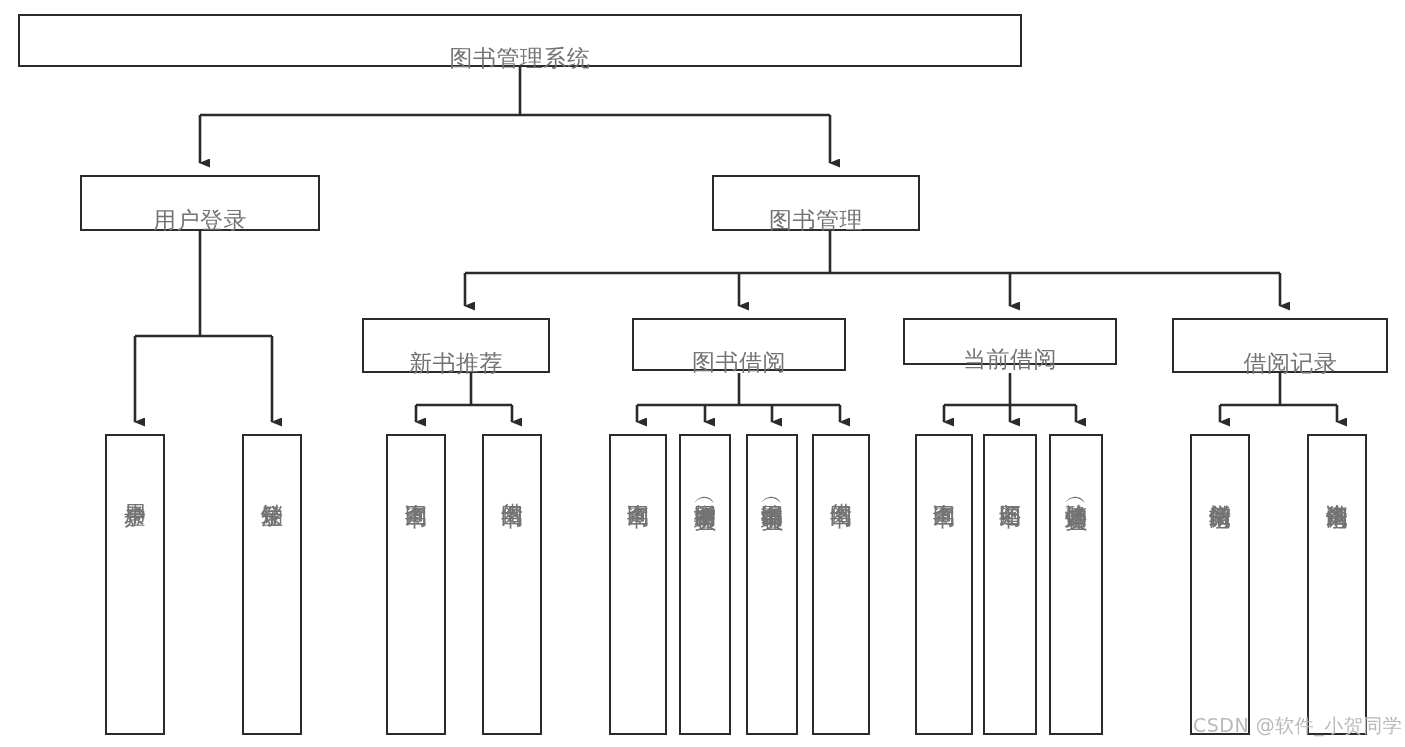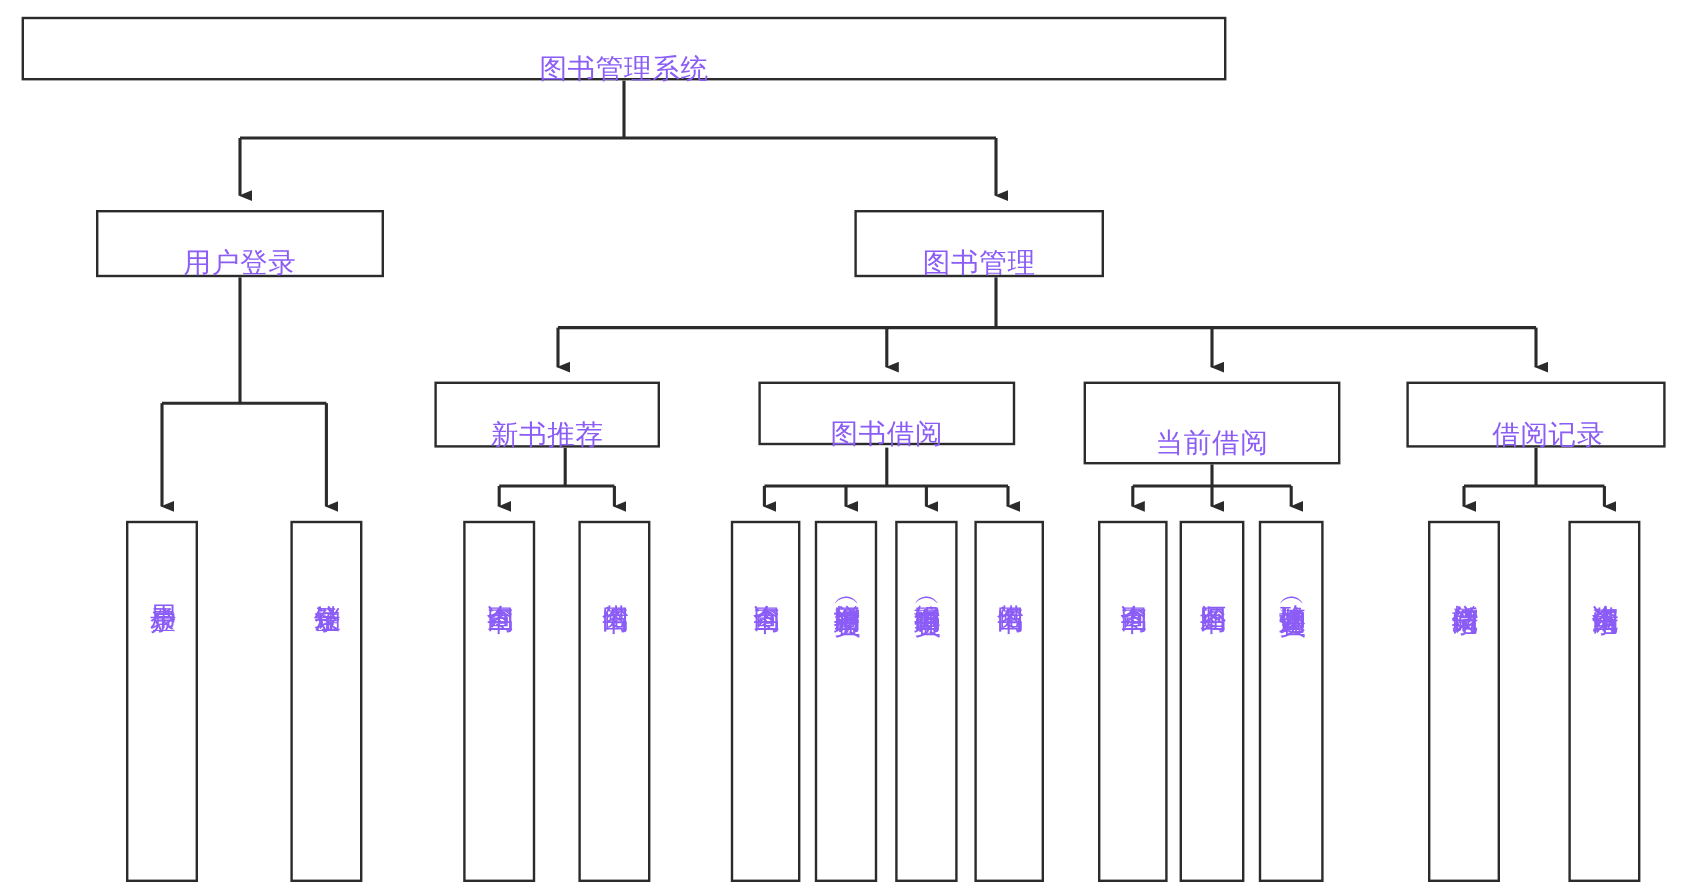--- a/index.html
+++ b/index.html
@@ -32,21 +32,21 @@
     background: #ffffff;
     display: flex;
     align-items: center;
     justify-content: center;
     color: #2f2f2f;
   }
   .node-label {
     display: block;
     line-height: 1.12;
     letter-spacing: 0.5px;
-    color: #8b5cf6;
+    color: #737373;
     text-align: left;
     margin-top: 36px;
   }
   .node.horizontal .node-label {
     writing-mode: horizontal-tb;
     font-size: 23px;
   }
   .node.root .node-label {
     font-size: 23px;
   }
@@ -128,21 +128,21 @@
       </div>
       <div class="node horizontal" style="left: 712px; top: 175px; width: 208px; height: 56px;">
         <span class="node-label">图书管理</span>
       </div>
       <div class="node horizontal" style="left: 362px; top: 318px; width: 188px; height: 55px;">
         <span class="node-label">新书推荐</span>
       </div>
       <div class="node horizontal" style="left: 632px; top: 318px; width: 214px; height: 53px;">
         <span class="node-label">图书借阅</span>
       </div>
-      <div class="node horizontal" style="left: 903px; top: 318px; width: 214px; height: 69px;">
+      <div class="node horizontal" style="left: 903px; top: 318px; width: 214px; height: 47px;">
         <span class="node-label">当前借阅</span>
       </div>
       <div class="node horizontal" style="left: 1172px; top: 318px; width: 216px; height: 55px; padding-left: 21px;">
         <span class="node-label">借阅记录</span>
       </div>
       <div class="node vertical" style="left: 105px; top: 434px; width: 60px; height: 301px;">
         <span class="node-label">用户登录</span>
       </div>
       <div class="node vertical" style="left: 242px; top: 434px; width: 60px; height: 301px;">
         <span class="node-label">注销登录</span>
@@ -175,14 +175,15 @@
         <span class="node-label">确认归还（管理员）</span>
       </div>
       <div class="node vertical" style="left: 1190px; top: 434px; width: 60px; height: 301px;">
         <span class="node-label">新增借阅记录</span>
       </div>
       <div class="node vertical" style="left: 1307px; top: 434px; width: 60px; height: 301px;">
         <span class="node-label">查询借阅记录</span>
       </div>
     </div>
 
+  <div class="watermark" style="left: 1193px; top: 713px;">CSDN @软件_小贺同学</div>
 
 </div>
 
 </body></html>

